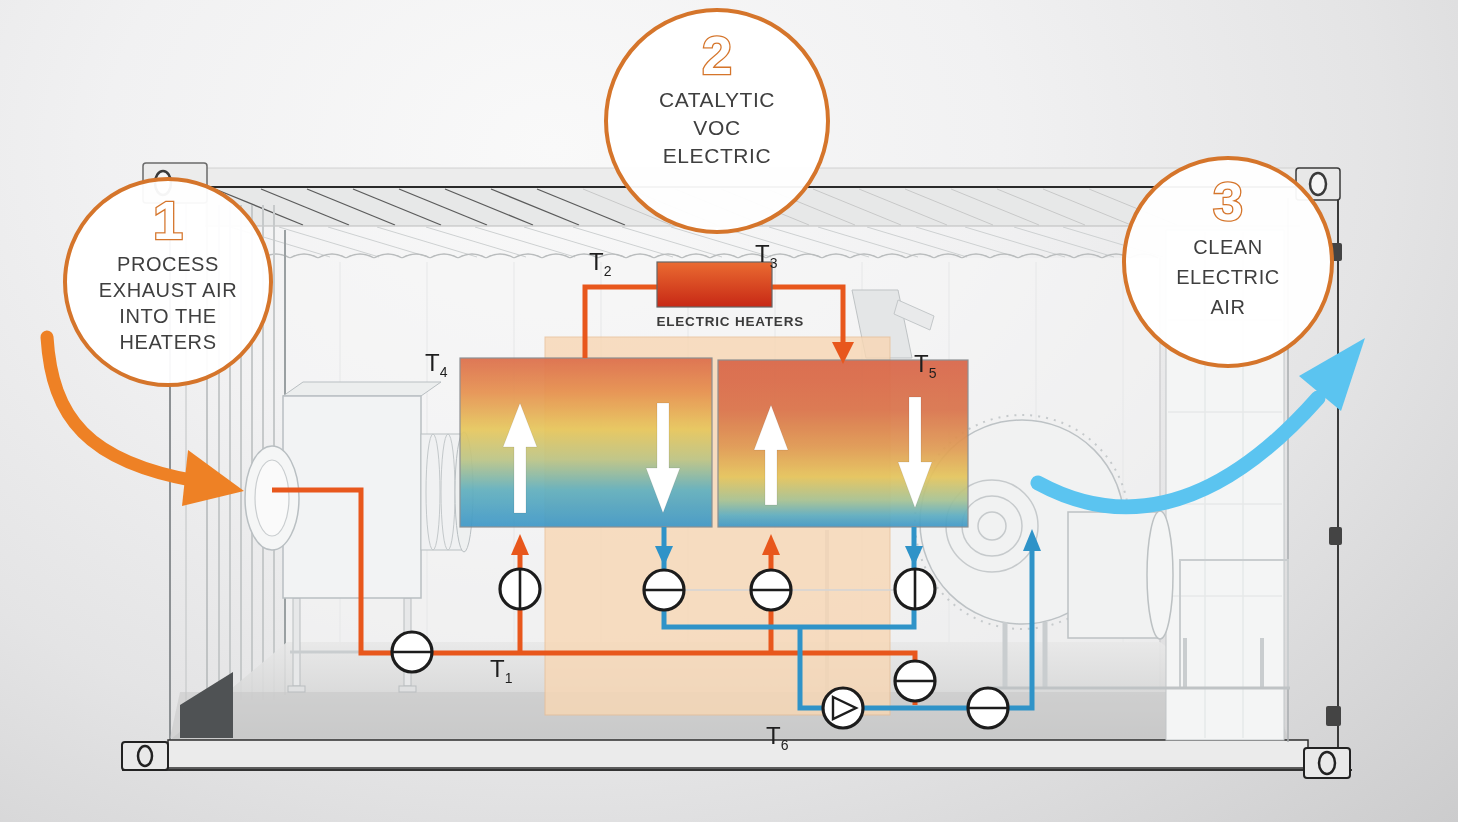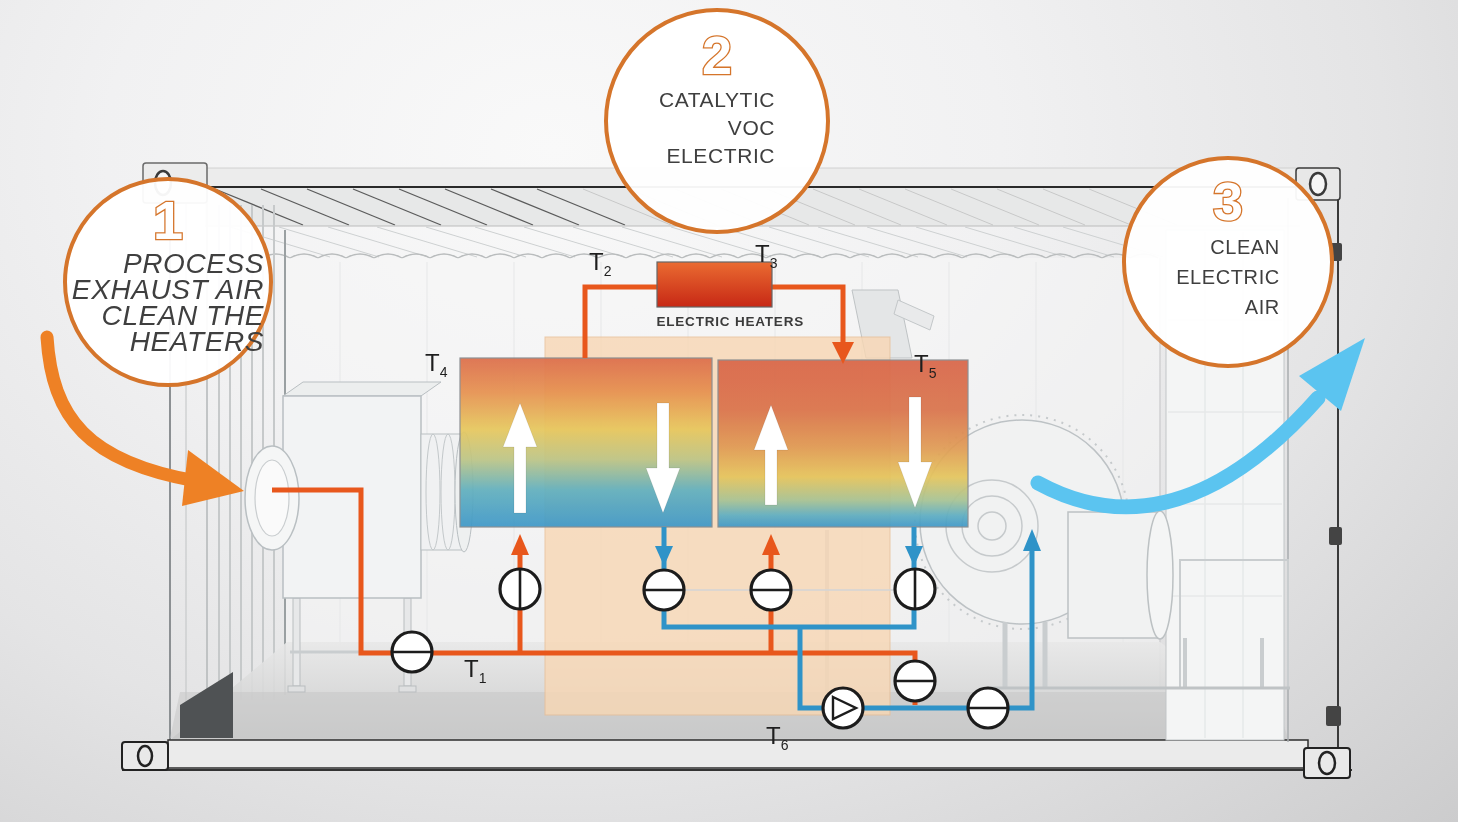--- a/index.html
+++ b/index.html
@@ -8,23 +8,23 @@
     background:radial-gradient(ellipse at 38% 18%, #f9f9f9 0%, #f1f1f2 35%, #e4e4e5 65%, #cccccd 100%);}
   .stage svg.scene{position:absolute;left:0;top:0;}
 
   
   .callout{position:absolute;border-radius:50%;border:4px solid #D5752B;
     background:rgba(255,255,255,0.95);display:flex;flex-direction:column;
     align-items:center;justify-content:flex-start;text-align:center;color:#3F3F3F;
     box-sizing:border-box;}
   .callout .num-svg text{font-family:"Liberation Sans",sans-serif;font-weight:bold;font-size:54px;
     fill:#ffffff;stroke:#D5752B;stroke-width:2.6;paint-order:stroke;}
-  .callout .lines{letter-spacing:0.6px;text-align:right;}
+  .callout .lines{letter-spacing:0.6px;}
   .callout.c1{left:63px;top:177px;width:210px;height:210px;padding-top:12px;}
-  .callout.c1 .lines{font-size:28px;line-height:26px;font-style:italic;}
+  .callout.c1 .lines{font-size:20px;line-height:26px;}
   .callout.c2{left:604px;top:8px;width:226px;height:226px;padding-top:16px;}
   .callout.c2 .lines{font-size:21px;line-height:28px;}
   .callout.c3{left:1122px;top:156px;width:212px;height:212px;padding-top:14px;}
   .callout.c3 .lines{font-size:20px;line-height:30px;}
   .callout .lines span{display:block;}
 
   
   .tlabel{position:absolute;font-size:24px;color:#1e1e1e;}
   .tlabel sub{font-size:14px;}
 
@@ -309,35 +309,35 @@
     <polygon points="244,491 188,450 182,506" fill="#EE8125"></polygon>
   </g>
   <g>
     <path d="M1038 483 C 1115 525, 1210 520, 1318 398" fill="none" stroke="#5BC4F0" stroke-width="15" stroke-linecap="round"></path>
     <polygon points="1365,338 1341,411 1299,376" fill="#5BC4F0"></polygon>
   </g>
 </svg>
 
 <div class="heater-label">ELECTRIC HEATERS</div>
 
-<div class="tlabel" style="left:464px;top:655px"><span>T</span><sub>1</sub></div>
+<div class="tlabel" style="left:490px;top:655px"><span>T</span><sub>1</sub></div>
 <div class="tlabel" style="left:589px;top:248px"><span>T</span><sub>2</sub></div>
 <div class="tlabel" style="left:755px;top:240px"><span>T</span><sub>3</sub></div>
 <div class="tlabel" style="left:425px;top:349px"><span>T</span><sub>4</sub></div>
 <div class="tlabel" style="left:914px;top:350px"><span>T</span><sub>5</sub></div>
 <div class="tlabel" style="left:766px;top:722px"><span>T</span><sub>6</sub></div>
 
 <div class="callout c1">
   <svg class="num-svg" width="50" height="58" viewBox="0 0 50 58">
     <text x="25" y="46" text-anchor="middle">1</text>
   </svg>
   <div class="lines">
     <span>PROCESS</span>
     <span>EXHAUST AIR</span>
-    <span>CLEAN THE</span>
+    <span>INTO THE</span>
     <span>HEATERS</span>
   </div>
 </div>
 
 <div class="callout c2">
   <svg class="num-svg" width="50" height="58" viewBox="0 0 50 58">
     <text x="25" y="46" text-anchor="middle">2</text>
   </svg>
   <div class="lines">
     <span>CATALYTIC</span>

